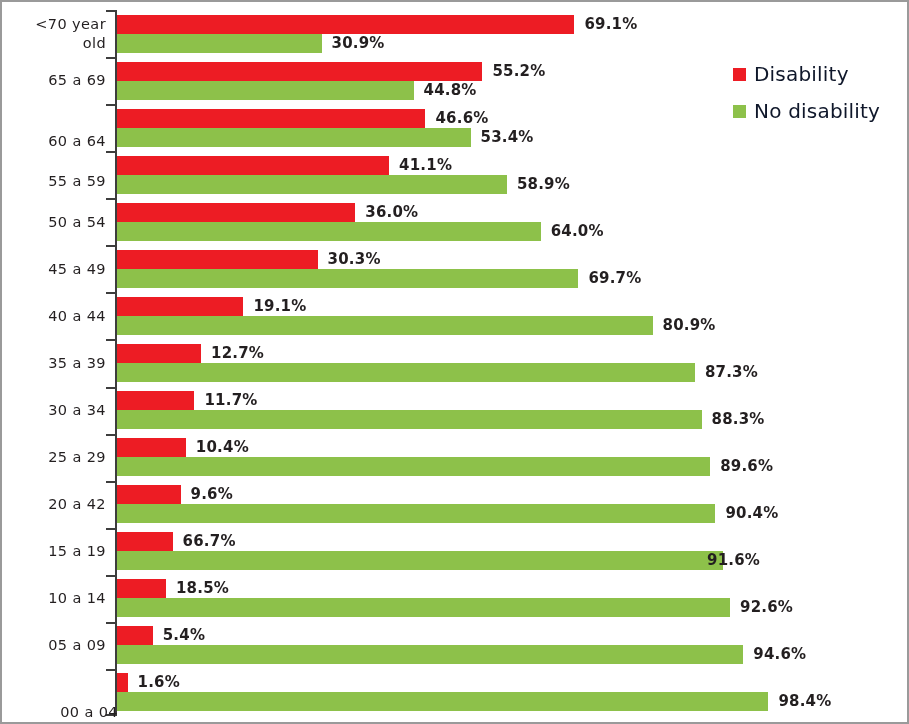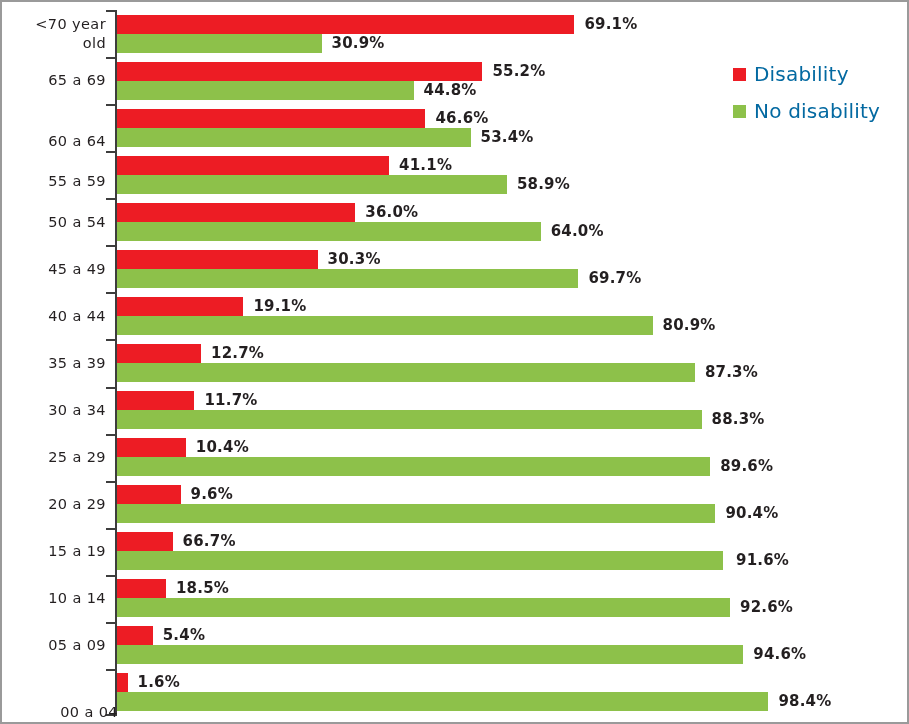--- a/index.html
+++ b/index.html
@@ -74,21 +74,21 @@
     margin-bottom: 13px;
   }
   .legend-swatch {
     width: 13px;
     height: 13px;
     margin-right: 8px;
     flex: 0 0 auto;
   }
   .legend-text {
     font-size: 20px;
-    color: #0369a1;
+    color: #0f172a;
     white-space: nowrap;
     letter-spacing: 0.2px;
   }
   .tick {
     position: absolute;
     background: #3d3d3d;
     height: 2px;
     width: 9px;
   }
 </style>
@@ -173,34 +173,34 @@
       <div class="tick" style="left: 104px; top: 432px;"></div>
       <div class="cat-label-wrap" style="top: 431.6px; height: 47.0667px;">
         <div class="cat-label" style="position: static;">25 a 29</div>
       </div>
       <div class="bar bar-disability" style="left: 115px; top: 436.133px; width: 68.848px; background: rgb(237, 28, 36);"></div>
       <div class="bar-value" style="left: 193.848px; top: 436.133px;">10.4%</div>
       <div class="bar bar-no-disability" style="left: 115px; top: 455.133px; width: 593.152px; background: rgb(141, 193, 74);"></div>
       <div class="bar-value" style="left: 718.152px; top: 455.133px;">89.6%</div>
       <div class="tick" style="left: 104px; top: 479px;"></div>
       <div class="cat-label-wrap" style="top: 478.667px; height: 47.0667px;">
-        <div class="cat-label" style="position: static;">20 a 29</div>
+        <div class="cat-label" style="position: static;">20 a 42</div>
       </div>
       <div class="bar bar-disability" style="left: 115px; top: 483.2px; width: 63.552px; background: rgb(237, 28, 36);"></div>
       <div class="bar-value" style="left: 188.552px; top: 483.2px;">9.6%</div>
       <div class="bar bar-no-disability" style="left: 115px; top: 502.2px; width: 598.448px; background: rgb(141, 193, 74);"></div>
       <div class="bar-value" style="left: 723.448px; top: 502.2px;">90.4%</div>
       <div class="tick" style="left: 104px; top: 526px;"></div>
       <div class="cat-label-wrap" style="top: 525.733px; height: 47.0667px;">
         <div class="cat-label" style="position: static;">15 a 19</div>
       </div>
       <div class="bar bar-disability" style="left: 115px; top: 530.267px; width: 55.608px; background: rgb(237, 28, 36);"></div>
       <div class="bar-value" style="left: 180.608px; top: 530.267px;">66.7%</div>
       <div class="bar bar-no-disability" style="left: 115px; top: 549.267px; width: 606.392px; background: rgb(141, 193, 74);"></div>
-      <div class="bar-value" style="left: 734px; top: 549.267px;">91.6%</div>
+      <div class="bar-value" style="left: 705px; top: 549.267px;">91.6%</div>
       <div class="tick" style="left: 104px; top: 573px;"></div>
       <div class="cat-label-wrap" style="top: 572.8px; height: 47.0667px;">
         <div class="cat-label" style="position: static;">10 a 14</div>
       </div>
       <div class="bar bar-disability" style="left: 115px; top: 577.333px; width: 48.988px; background: rgb(237, 28, 36);"></div>
       <div class="bar-value" style="left: 173.988px; top: 577.333px;">18.5%</div>
       <div class="bar bar-no-disability" style="left: 115px; top: 596.333px; width: 613.012px; background: rgb(141, 193, 74);"></div>
       <div class="bar-value" style="left: 738.012px; top: 596.333px;">92.6%</div>
       <div class="tick" style="left: 104px; top: 620px;"></div>
       <div class="cat-label-wrap" style="top: 619.867px; height: 47.0667px;">

